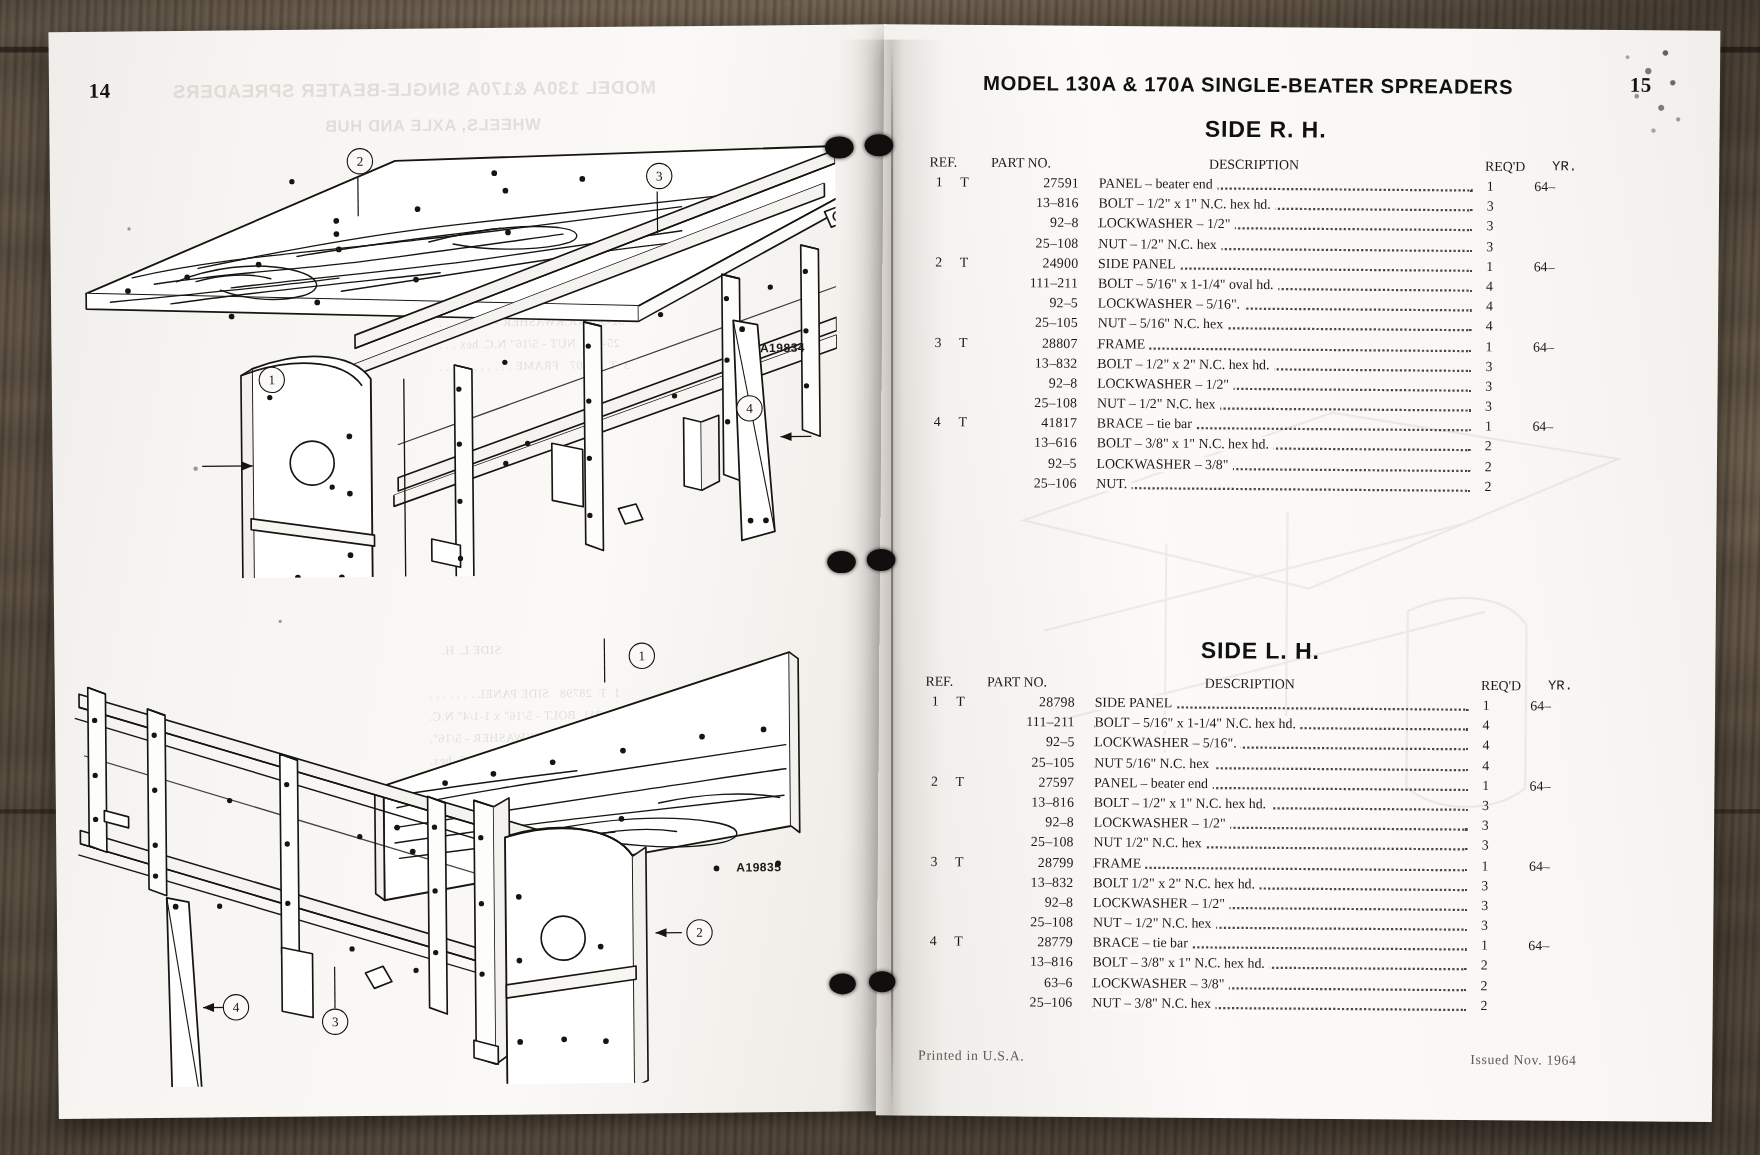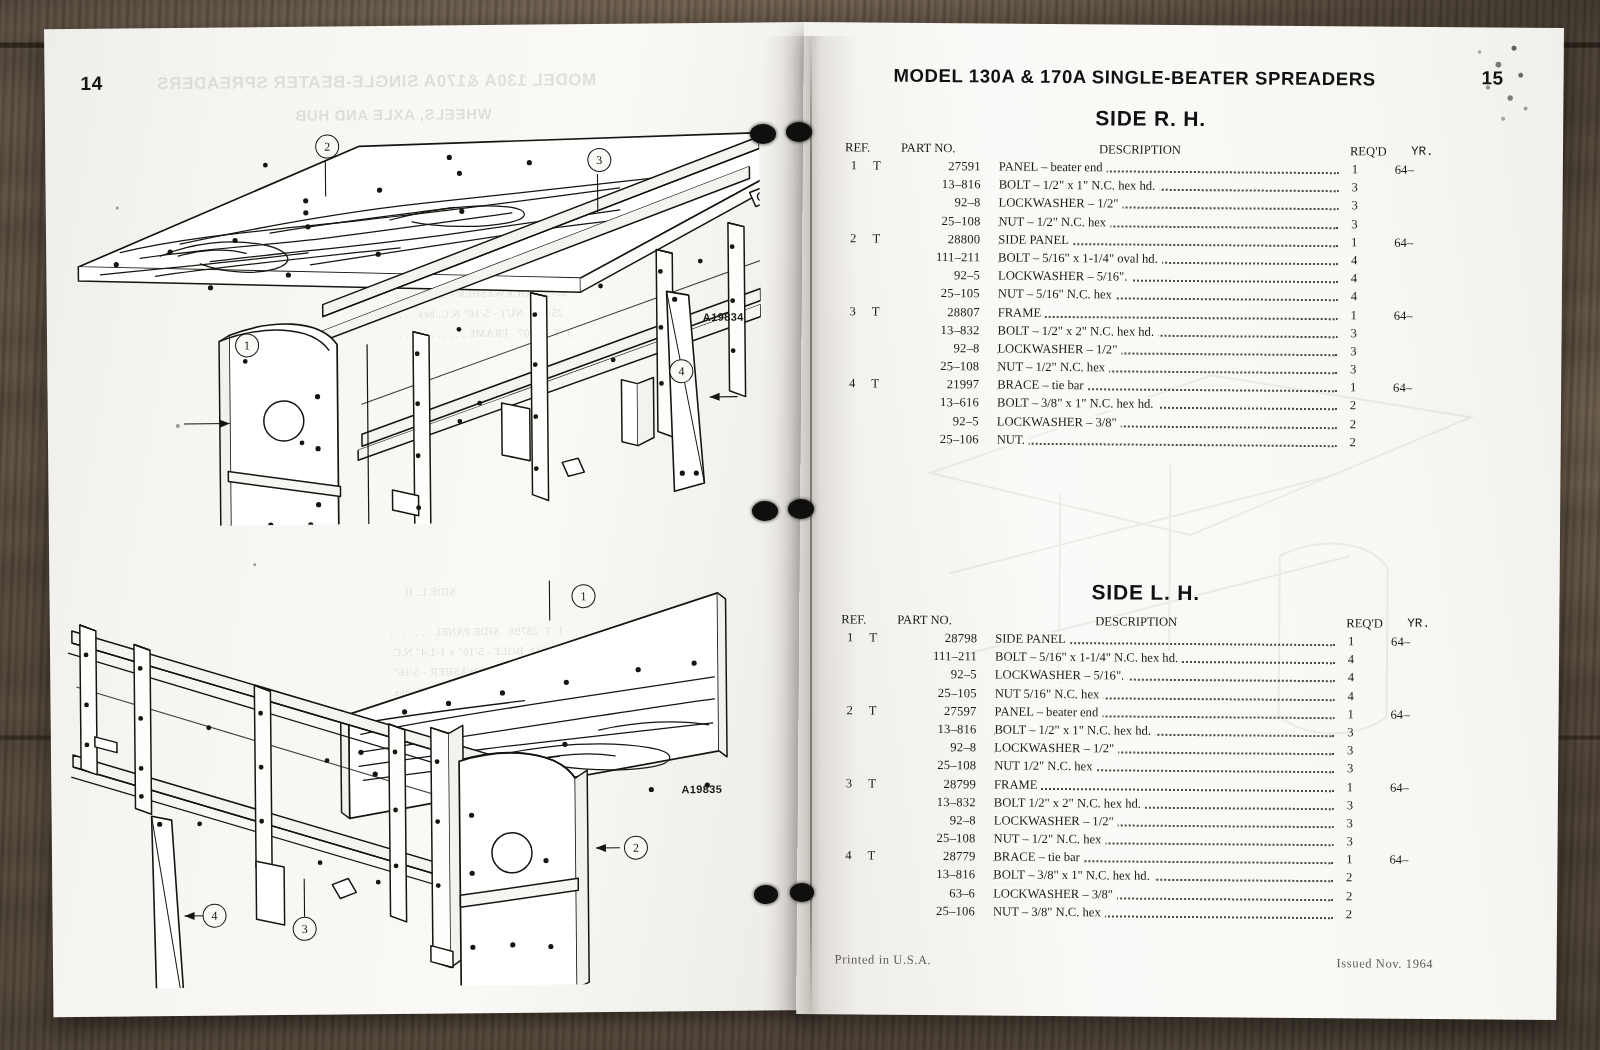--- a/index.html
+++ b/index.html
@@ -73,21 +73,21 @@
   
   .hole{
     position:absolute;width:26px;height:20px;border-radius:50%;
     background:#100f0d;
     box-shadow:0 0 3px 1px rgba(0,0,0,.5);
   }
   .hole.sm{width:24px;height:19px;}
 
   
   .pgnum{
-    position:absolute;font-family:Liberation Sans, sans-serif;
+    position:absolute;font-family:Liberation Serif, serif;
     font-weight:bold;font-size:19px;color:#15140f;letter-spacing:.5px;
   }
   .hdr-title{
     position:absolute;font-family:"Liberation Sans",sans-serif;
     font-weight:bold;color:#111;letter-spacing:.6px;
   }
   .sect-title{
     position:absolute;font-family:"Liberation Sans",sans-serif;
     font-weight:bold;font-size:21px;color:#111;letter-spacing:.8px;
   }
@@ -135,21 +135,21 @@
   }
   .ghost-serif{
     position:absolute;color:#c3c1bb;opacity:.45;transform:scaleX(-1);
     font-family:"Liberation Serif",serif;white-space:nowrap;pointer-events:none;
     font-size:11px;letter-spacing:.4px;
   }
 
   
   .figcode{
     position:absolute;font-family:"Liberation Sans",sans-serif;
-    font-weight:bold;font-size:11px;color:#1a1a16;letter-spacing:.4px;padding-left:12px;
+    font-weight:bold;font-size:11px;color:#1a1a16;letter-spacing:.4px;
   }
 
   
   .callout{
     position:absolute;width:22px;height:22px;border-radius:50%;
     border:1.6px solid #15140f;background:#faf9f6;
     font-family:"Liberation Serif",serif;font-size:12px;color:#15140f;
     display:flex;align-items:center;justify-content:center;
   }
 
@@ -516,21 +516,21 @@
               <span class="c-part">25–108</span>
               <div class="desc-wrap"><span class="leader">
                   <i></i>
                 </span><span class="txt">NUT – 1/2" N.C. hex</span></div>
               <span class="c-req">3</span>
               <span class="c-yr"></span>
             </div>
             <div class="prow">
               <span class="c-ref">2</span>
               <span class="c-t">T</span>
-              <span class="c-part">28800</span>
+              <span class="c-part">24900</span>
               <div class="desc-wrap"><span class="leader">
                   <i></i>
                 </span><span class="txt">SIDE PANEL</span></div>
               <span class="c-req">1</span>
               <span class="c-yr">64–</span>
             </div>
             <div class="prow">
               <span class="c-ref"></span>
               <span class="c-t"></span>
               <span class="c-part">111–211</span>
@@ -596,21 +596,21 @@
               <span class="c-part">25–108</span>
               <div class="desc-wrap"><span class="leader">
                   <i></i>
                 </span><span class="txt">NUT – 1/2" N.C. hex</span></div>
               <span class="c-req">3</span>
               <span class="c-yr"></span>
             </div>
             <div class="prow">
               <span class="c-ref">4</span>
               <span class="c-t">T</span>
-              <span class="c-part">21997</span>
+              <span class="c-part">41817</span>
               <div class="desc-wrap"><span class="leader">
                   <i></i>
                 </span><span class="txt">BRACE – tie bar</span></div>
               <span class="c-req">1</span>
               <span class="c-yr">64–</span>
             </div>
             <div class="prow">
               <span class="c-ref"></span>
               <span class="c-t"></span>
               <span class="c-part">13–616</span>

